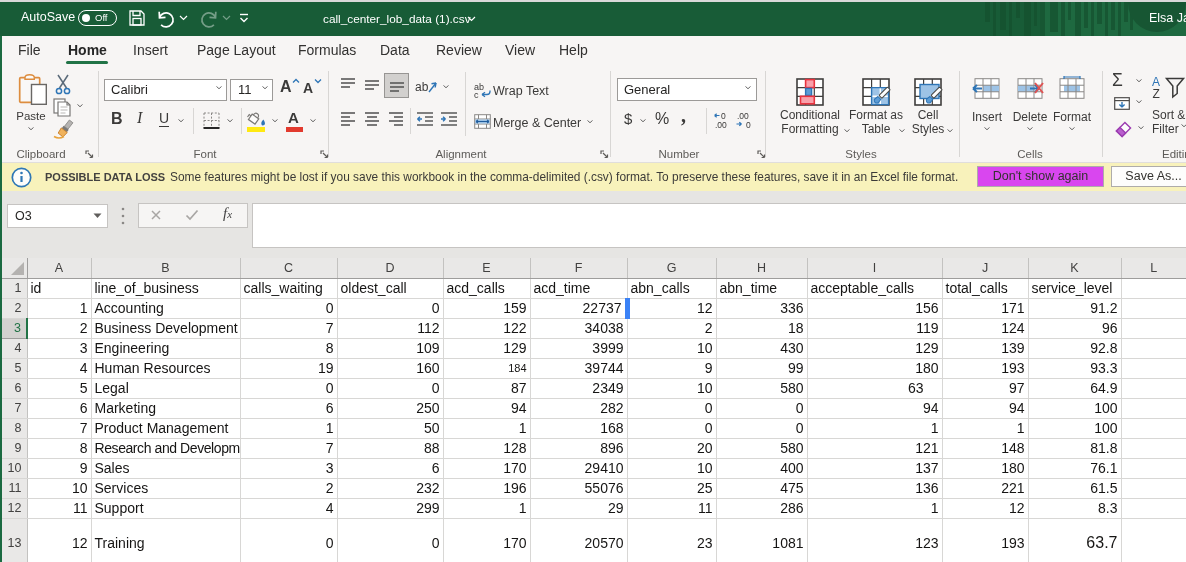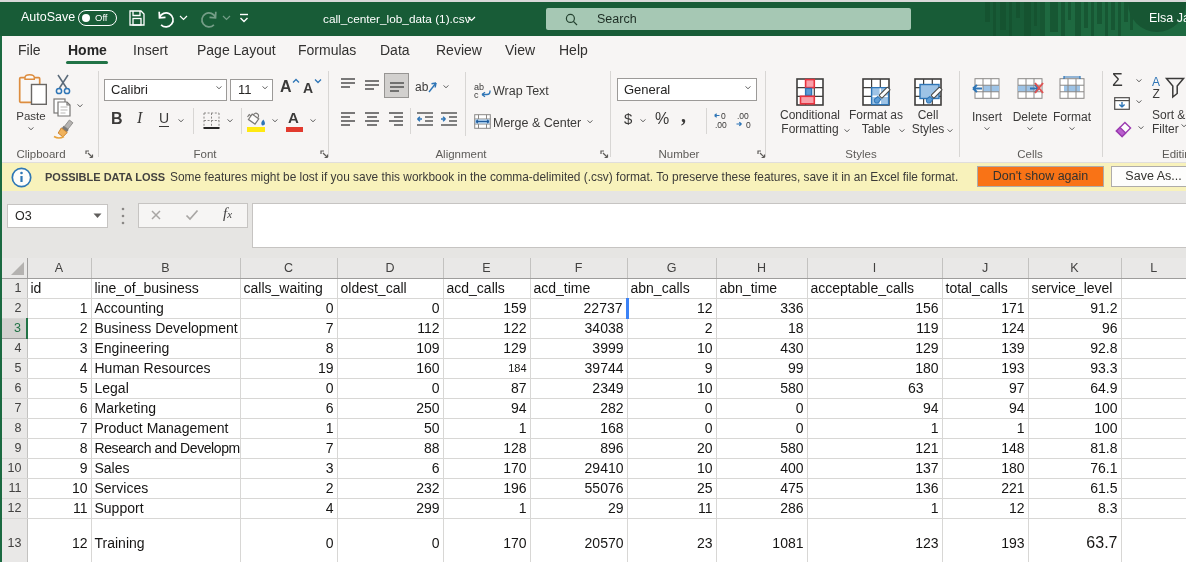--- a/index.html
+++ b/index.html
@@ -57,27 +57,20 @@
       <path d="M1 1l3.5 3.5L8 1" stroke="#fff" fill="none" stroke-width="1.2"></path>
     </svg>
 <svg class="ab" style="left:238px;top:13px" width="12" height="10" viewBox="0 0 12 10">
 <path d="M2 1.5 h8" stroke="#fff" stroke-width="1.4" fill="none"></path>
 <path d="M2.5 5l3.5 3.5L9.5 5" stroke="#fff" fill="none" stroke-width="1.4"></path>
     </svg>
 <div class="ab tt" style="left:323px;top:12px;font-size:11.8px">call_center_lob_data (1).csv</div>
 <svg class="ab" style="left:467px;top:16px" width="9" height="6" viewBox="0 0 9 6">
       <path d="M1 1l3.5 3.5L8 1" stroke="#fff" fill="none" stroke-width="1.2"></path>
     </svg>
-<div class="ab" style="left:546px;top:8px;width:365px;height:22px;background:#a6c8b4;border-radius:2px">
-<svg class="ab" style="left:19px;top:5px" width="13" height="13" viewBox="0 0 13 13">
-<circle cx="5.4" cy="5.4" r="4" fill="none" stroke="#24412f" stroke-width="1.2"></circle>
-<path d="M8.4 8.4 L12 12" stroke="#24412f" stroke-width="1.2"></path>
-      </svg>
-<div class="ab" style="left:51px;top:3.5px;color:#1d2d24;font-size:12.5px">Search</div>
-    </div>
 <div class="ab tt" style="left:1149px;top:11px;white-space:nowrap">Elsa Jans</div>
 </div>
 <div class="ab" style="left:0;top:36px;width:1186px;height:31px;background:#f7f5f4">
 <div class="ab" style="left:18px;top:6px;font-size:14px;font-weight:normal;color:#323130">File</div>
 <div class="ab" style="left:68px;top:6px;font-size:14px;font-weight:bold;color:#262626">Home</div>
 <div class="ab" style="left:133px;top:6px;font-size:14px;font-weight:normal;color:#323130">Insert</div>
 <div class="ab" style="left:197px;top:6px;font-size:14px;font-weight:normal;color:#323130">Page Layout</div>
 <div class="ab" style="left:298px;top:6px;font-size:14px;font-weight:normal;color:#323130">Formulas</div>
 <div class="ab" style="left:380px;top:6px;font-size:14px;font-weight:normal;color:#323130">Data</div>
 <div class="ab" style="left:436px;top:6px;font-size:14px;font-weight:normal;color:#323130">Review</div>
@@ -402,21 +395,21 @@
   </svg>
 <div class="ab" style="left:0;top:36px;width:2px;height:526px;background:#1b6a41;z-index:50"></div>
 <div class="ab" style="left:2px;top:163px;width:1184px;height:28px;background:#f8f2bb">
 <svg class="ab" style="left:9px;top:4px" width="21" height="21" viewBox="0 0 21 21">
 <circle cx="10.5" cy="10.5" r="9.2" fill="#fdfdfb" stroke="#2e77b5" stroke-width="1.7"></circle>
 <path d="M10.5 9 v6" stroke="#2e77b5" stroke-width="2.2"></path>
       <circle cx="10.5" cy="6" r="1.3" fill="#2e77b5"></circle>
     </svg>
 <div class="ab" style="left:43px;top:8px;font-size:11px;font-weight:bold;color:#434240">POSSIBLE DATA LOSS</div>
 <div class="ab" style="left:168px;top:7px;font-size:11.9px;color:#3c3b39">Some features might be lost if you save this workbook in the comma-delimited (.csv) format. To preserve these features, save it in an Excel file format.</div>
-<div class="ab" style="left:975px;top:3px;width:127px;height:21px;background:#f97316;border:1px solid #aeacaa;text-align:center;font-size:12.5px;color:#33322f;line-height:19px">Don't show again</div>
+<div class="ab" style="left:975px;top:3px;width:127px;height:21px;background:#d946ef;border:1px solid #aeacaa;text-align:center;font-size:12.5px;color:#33322f;line-height:19px">Don't show again</div>
 <div class="ab" style="left:1109px;top:3px;width:85px;height:21px;background:#fdfdfc;border:1px solid #aeacaa;text-align:center;font-size:12.5px;color:#33322f;line-height:19px">Save As...</div>
 </div>
 <div class="ab" style="left:0;top:191px;width:1186px;height:67px;background:#e6e5e3">
 <div class="ab" style="left:7px;top:13px;width:101px;height:24px;background:#fff;border:1px solid #c6c4c2;font-size:12.5px;color:#252423;line-height:22px;padding-left:7px">O3</div>
 <svg class="ab" style="left:93px;top:22px" width="9" height="6" viewBox="0 0 9 6">
       <path d="M0.5 0.5 L4.5 5 L8.5 0.5 z" fill="#605e5c"></path>
     </svg>
 <svg class="ab" style="left:121px;top:16px" width="4" height="18" viewBox="0 0 4 18">
       <circle cx="2" cy="2" r="1.3" fill="#8a8886"></circle>
       <circle cx="2" cy="9" r="1.3" fill="#8a8886"></circle>
@@ -483,21 +476,21 @@
 <td style="border-right:1px solid #d8d7d5;border-bottom:1px solid #d8d7d5;font-size:14px;color:#161514;text-align:left;padding:0 3px;white-space:nowrap;overflow:hidden;height:20px">service_level</td>
 <td style="border-bottom:1px solid #d8d7d5;font-size:14px;color:#161514;text-align:left;padding:0 3px;white-space:nowrap;overflow:hidden;height:20px"></td>
 </tr>
 <tr style="height:20px">
 <td style="background:#e9e8e7;border-right:1px solid #c3c2c0;border-bottom:1px solid #d8d7d5;text-align:right;font-size:12.5px;color:#424140;padding:0 5px 0 0;height:20px">2</td>
 <td style="border-right:1px solid #d8d7d5;border-bottom:1px solid #d8d7d5;font-size:14px;color:#161514;text-align:right;padding:0 3px;white-space:nowrap;overflow:hidden;height:20px">1</td>
 <td style="border-right:1px solid #d8d7d5;border-bottom:1px solid #d8d7d5;font-size:14px;color:#161514;text-align:left;padding:0 3px;white-space:nowrap;overflow:hidden;height:20px">Accounting</td>
 <td style="border-right:1px solid #d8d7d5;border-bottom:1px solid #d8d7d5;font-size:14px;color:#161514;text-align:right;padding:0 3px;white-space:nowrap;overflow:hidden;height:20px">0</td>
 <td style="border-right:1px solid #d8d7d5;border-bottom:1px solid #d8d7d5;font-size:14px;color:#161514;text-align:right;padding:0 3px;white-space:nowrap;overflow:hidden;height:20px">0</td>
 <td style="border-right:1px solid #d8d7d5;border-bottom:1px solid #d8d7d5;font-size:14px;color:#161514;text-align:right;padding:0 3px;white-space:nowrap;overflow:hidden;height:20px">159</td>
-<td style="border-right:3px solid #3b82f6;border-bottom:1px solid #d8d7d5;font-size:14px;color:#161514;text-align:right;padding:0 3px;white-space:nowrap;overflow:hidden;height:20px">22737</td>
+<td style="border-right:5px solid #3b82f6;border-bottom:1px solid #d8d7d5;font-size:14px;color:#161514;text-align:right;padding:0 3px;white-space:nowrap;overflow:hidden;height:20px">22737</td>
 <td style="border-right:1px solid #d8d7d5;border-bottom:1px solid #d8d7d5;font-size:14px;color:#161514;text-align:right;padding:0 3px;white-space:nowrap;overflow:hidden;height:20px">12</td>
 <td style="border-right:1px solid #d8d7d5;border-bottom:1px solid #d8d7d5;font-size:14px;color:#161514;text-align:right;padding:0 3px;white-space:nowrap;overflow:hidden;height:20px">336</td>
 <td style="border-right:1px solid #d8d7d5;border-bottom:1px solid #d8d7d5;font-size:14px;color:#161514;text-align:right;padding:0 3px;white-space:nowrap;overflow:hidden;height:20px">156</td>
 <td style="border-right:1px solid #d8d7d5;border-bottom:1px solid #d8d7d5;font-size:14px;color:#161514;text-align:right;padding:0 3px;white-space:nowrap;overflow:hidden;height:20px">171</td>
 <td style="border-right:1px solid #d8d7d5;border-bottom:1px solid #d8d7d5;font-size:14px;color:#161514;text-align:right;padding:0 3px;white-space:nowrap;overflow:hidden;height:20px">91.2</td>
 <td style="border-bottom:1px solid #d8d7d5;font-size:14px;color:#161514;text-align:right;padding:0 3px;white-space:nowrap;overflow:hidden;height:20px"></td>
 </tr>
 <tr style="height:20px">
 <td style="background:#d3d2d0;border-right:2px solid #217346;border-bottom:1px solid #9e9d9c;text-align:right;font-size:12.5px;color:#217346;padding:0 5px 0 0;height:20px">3</td>
 <td style="border-right:1px solid #d8d7d5;border-bottom:1px solid #d8d7d5;font-size:14px;color:#161514;text-align:right;padding:0 3px;white-space:nowrap;overflow:hidden;height:20px">2</td>

